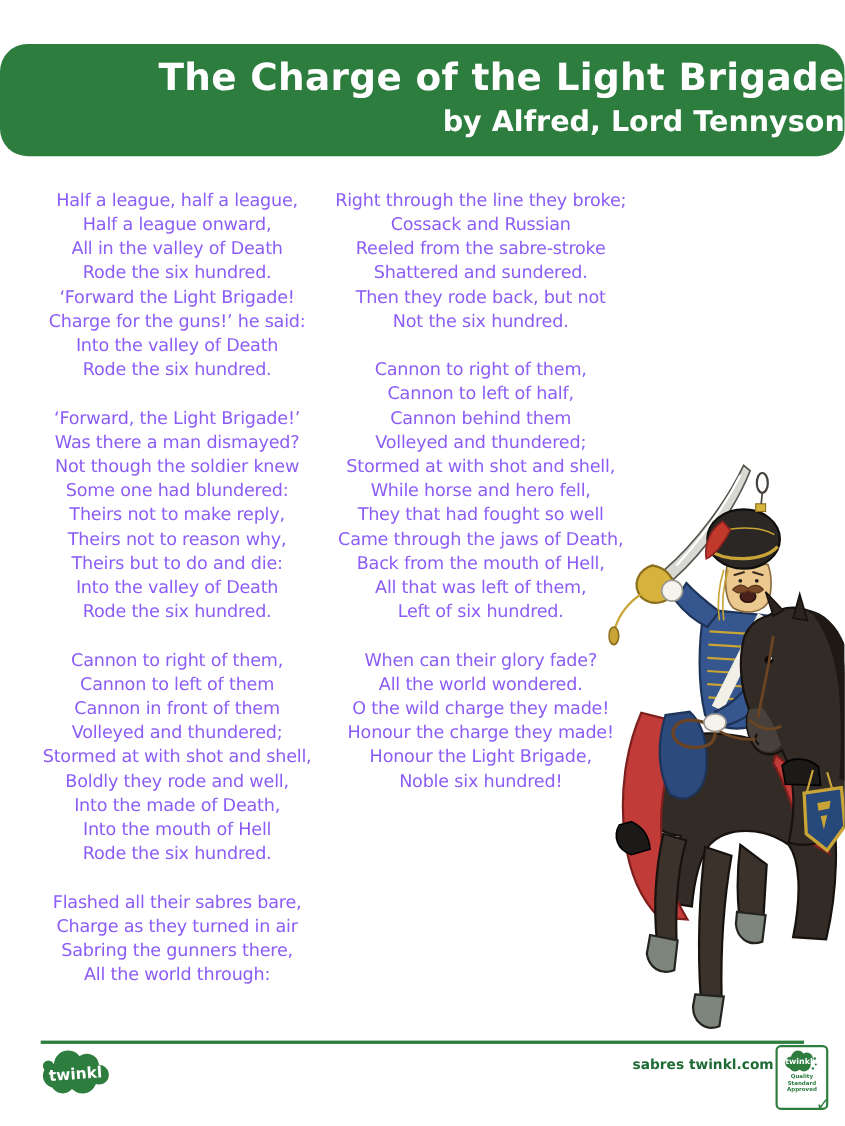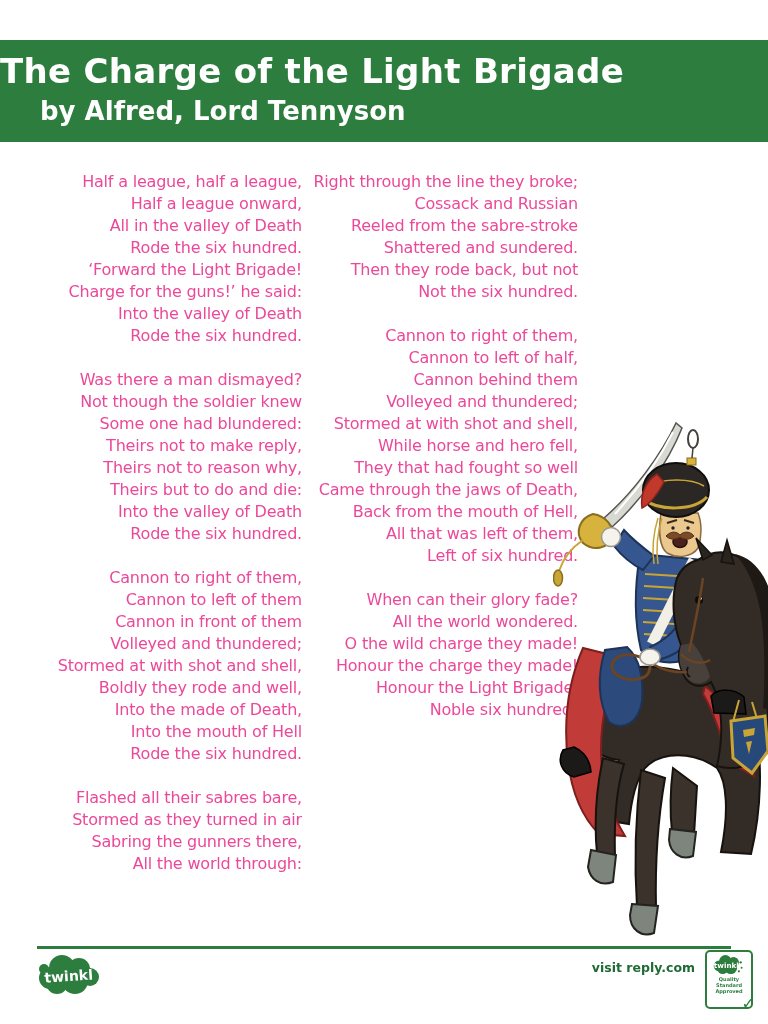--- a/index.html
+++ b/index.html
@@ -3,32 +3,32 @@
 <meta charset="utf-8">
 <style>
   html,body { margin:0; padding:0; background:#fff; }
   .page {
     position:relative; width:768px; height:1024px; background:#ffffff;
     overflow:hidden; font-family:"DejaVu Sans", sans-serif;
   }
   
   .banner {
     position:absolute; top:40px; left:0; width:768px; height:102px;
-    background:#2d7d3e; color:#ffffff; text-align:left;
+    background:#2d7d3e; color:#ffffff; text-align:right;border-radius:25px;
   }
   .banner .title {
     margin:0; padding-top:11px; font-size:34px; font-weight:bold; letter-spacing:0.3px;
   }
   .banner .subtitle {
     margin:0; padding-top:5px; font-size:26px; font-weight:bold;padding-left:40px;
   }
   
   .poem-col {
-    position:absolute; top:171px; color:#ec4899;
-    font-size:16px; line-height:22px; text-align:right; letter-spacing:-0.2px;
+    position:absolute; top:171px; color:#8b5cf6;
+    font-size:16px; line-height:22px; text-align:center; letter-spacing:-0.2px;
   }
   .poem-col.col1 { left:20px;  width:282px; }
   .poem-col.col2 { left:296px; width:282px; }
   .stanza { margin:0 0 22px 0; }
   .poem-line { white-space:nowrap; }
   
   .illustration { position:absolute; left:553px; top:420px; width:215px; height:527px; }
   
   .footer-rule { position:absolute; top:946px; left:37px; width:694px; height:3px; background:#2d7d3e; }
   .twinkl-logo { position:absolute; left:35px; top:951px; width:72px; height:46px; }
@@ -63,20 +63,21 @@
         <div class="poem-line">Half a league, half a league,</div>
         <div class="poem-line">Half a league onward,</div>
         <div class="poem-line">All in the valley of Death</div>
         <div class="poem-line">Rode the six hundred.</div>
         <div class="poem-line">‘Forward the Light Brigade!</div>
         <div class="poem-line">Charge for the guns!’ he said:</div>
         <div class="poem-line">Into the valley of Death</div>
         <div class="poem-line">Rode the six hundred.</div>
       </div>
       <div class="stanza">
+        <div class="poem-line">‘Forward, the Light Brigade!’</div>
         <div class="poem-line">Was there a man dismayed?</div>
         <div class="poem-line">Not though the soldier knew</div>
         <div class="poem-line">Some one had blundered:</div>
         <div class="poem-line">Theirs not to make reply,</div>
         <div class="poem-line">Theirs not to reason why,</div>
         <div class="poem-line">Theirs but to do and die:</div>
         <div class="poem-line">Into the valley of Death</div>
         <div class="poem-line">Rode the six hundred.</div>
       </div>
       <div class="stanza">
@@ -85,21 +86,21 @@
         <div class="poem-line">Cannon in front of them</div>
         <div class="poem-line">Volleyed and thundered;</div>
         <div class="poem-line">Stormed at with shot and shell,</div>
         <div class="poem-line">Boldly they rode and well,</div>
         <div class="poem-line">Into the made of Death,</div>
         <div class="poem-line">Into the mouth of Hell</div>
         <div class="poem-line">Rode the six hundred.</div>
       </div>
       <div class="stanza">
         <div class="poem-line">Flashed all their sabres bare,</div>
-        <div class="poem-line">Stormed as they turned in air</div>
+        <div class="poem-line">Charge as they turned in air</div>
         <div class="poem-line">Sabring the gunners there,</div>
         <div class="poem-line">All the world through:</div>
       </div>
     </div>
   <div class="poem-col col2">
       <div class="stanza">
         <div class="poem-line">Right through the line they broke;</div>
         <div class="poem-line">Cossack and Russian</div>
         <div class="poem-line">Reeled from the sabre-stroke</div>
         <div class="poem-line">Shattered and sundered.</div>
@@ -226,21 +227,21 @@
         <circle cx="44" cy="18" r="11"></circle>
           <circle cx="55" cy="26" r="9"></circle>
         <circle cx="40" cy="30" r="13"></circle>
           <circle cx="22" cy="32" r="11"></circle>
         <circle cx="9" cy="18" r="5"></circle>
       </g>
       <text x="34" y="30" text-anchor="middle" font-size="14" font-weight="bold" fill="#ffffff" font-family="DejaVu Sans, sans-serif" transform="rotate(-4 34 30)">twinkl</text>
     </svg>
   </div>
 
-  <div class="visit-link">visit reply.com</div>
+  <div class="visit-link">sabres twinkl.com</div>
 
   <div class="badge">
     <svg class="badge-cloud" viewBox="0 0 40 24" width="36" height="22" xmlns="http://www.w3.org/2000/svg">
       <g fill="#2d7d3e">
         <circle cx="9" cy="13" r="6"></circle>
           <circle cx="16" cy="8" r="7"></circle>
         <circle cx="25" cy="9" r="6"></circle>
           <circle cx="22" cy="15" r="7"></circle>
           <circle cx="13" cy="16" r="6"></circle>
         <circle cx="33" cy="9" r="1.3"></circle>

